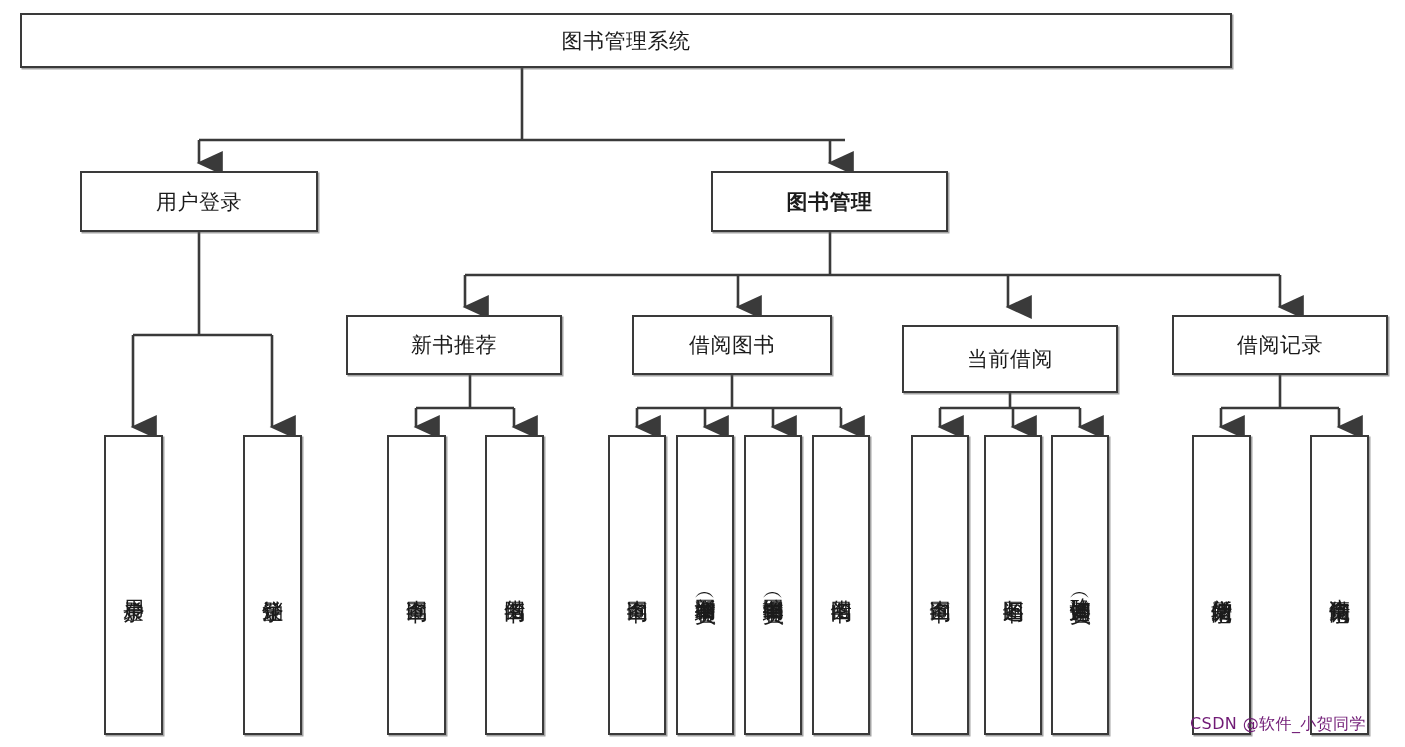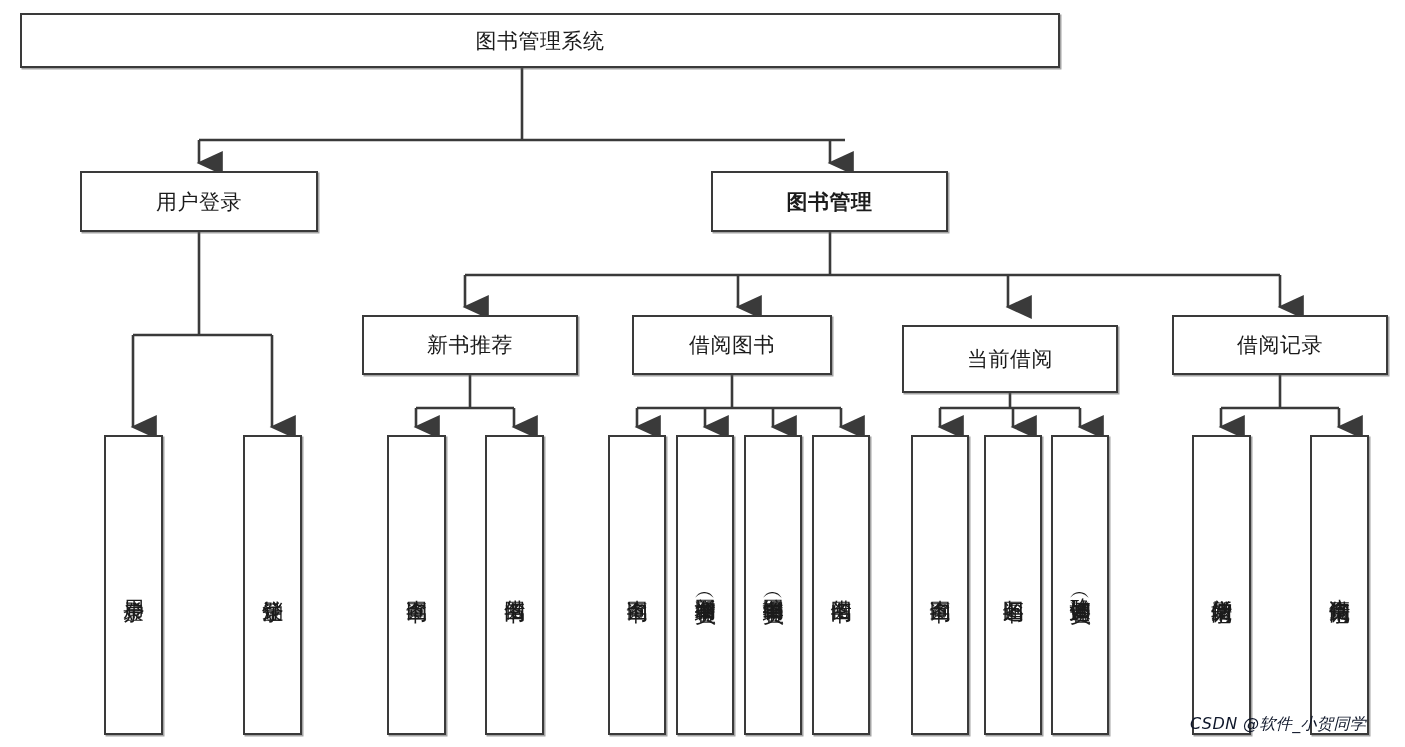--- a/index.html
+++ b/index.html
@@ -58,24 +58,23 @@
     left: 0; top: 0;
     width: 1405px;
     height: 747px;
     pointer-events: none;
   }
   .watermark {
     position: absolute;
     left: 1190px;
     top: 714px;
     font-size: 16px;
-    color: #0f172a;
+    color: #701a75;
     white-space: nowrap;
     letter-spacing: 0.4px;
-    font-style: italic;
   }
 </style>
 </head>
 <body>
 
 <div id="diagram-root">
 
   <svg class="edges" viewBox="0 0 1405 747" width="1405" height="747">
     <defs>
       <marker id="arrow" viewBox="0 0 12 12" refX="6" refY="10" markerWidth="11" markerHeight="11" orient="auto-start-reverse">
@@ -119,32 +118,32 @@
       <path d="M 1013 408 L 1013 427" marker-end="url(#arrow)"></path>
       <path d="M 1080 408 L 1080 427" marker-end="url(#arrow)"></path>
 
       <path d="M 1280 375 L 1280 408"></path>
       <path d="M 1221 408 L 1339 408"></path>
       <path d="M 1221 408 L 1221 427" marker-end="url(#arrow)"></path>
       <path d="M 1339 408 L 1339 427" marker-end="url(#arrow)"></path>
     </g>
   </svg>
 
-  <div class="node-box" style="left:20px; top:13px; width:1040px; height:55px;">
+  <div class="node-box" style="left:20px; top:13px; width:1212px; height:55px;">
     <span class="node-label-h">图书管理系统</span>
   </div>
 
   <div class="node-box" style="left:80px; top:171px; width:238px; height:61px;">
     <span class="node-label-h">用户登录</span>
   </div>
   <div class="node-box" style="left:711px; top:171px; width:237px; height:61px;font-weight:bold;">
     <span class="node-label-h">图书管理</span>
   </div>
 
-  <div class="node-box" style="left:362px; top:315px; width:216px; height:60px;">
+  <div class="node-box" style="left:346px; top:315px; width:216px; height:60px;">
     <span class="node-label-h">新书推荐</span>
   </div>
   <div class="node-box" style="left:632px; top:315px; width:200px; height:60px;">
     <span class="node-label-h">借阅图书</span>
   </div>
   <div class="node-box" style="left:902px; top:325px; width:216px; height:68px;">
     <span class="node-label-h">当前借阅</span>
   </div>
   <div class="node-box" style="left:1172px; top:315px; width:216px; height:60px;">
     <span class="node-label-h">借阅记录</span>

